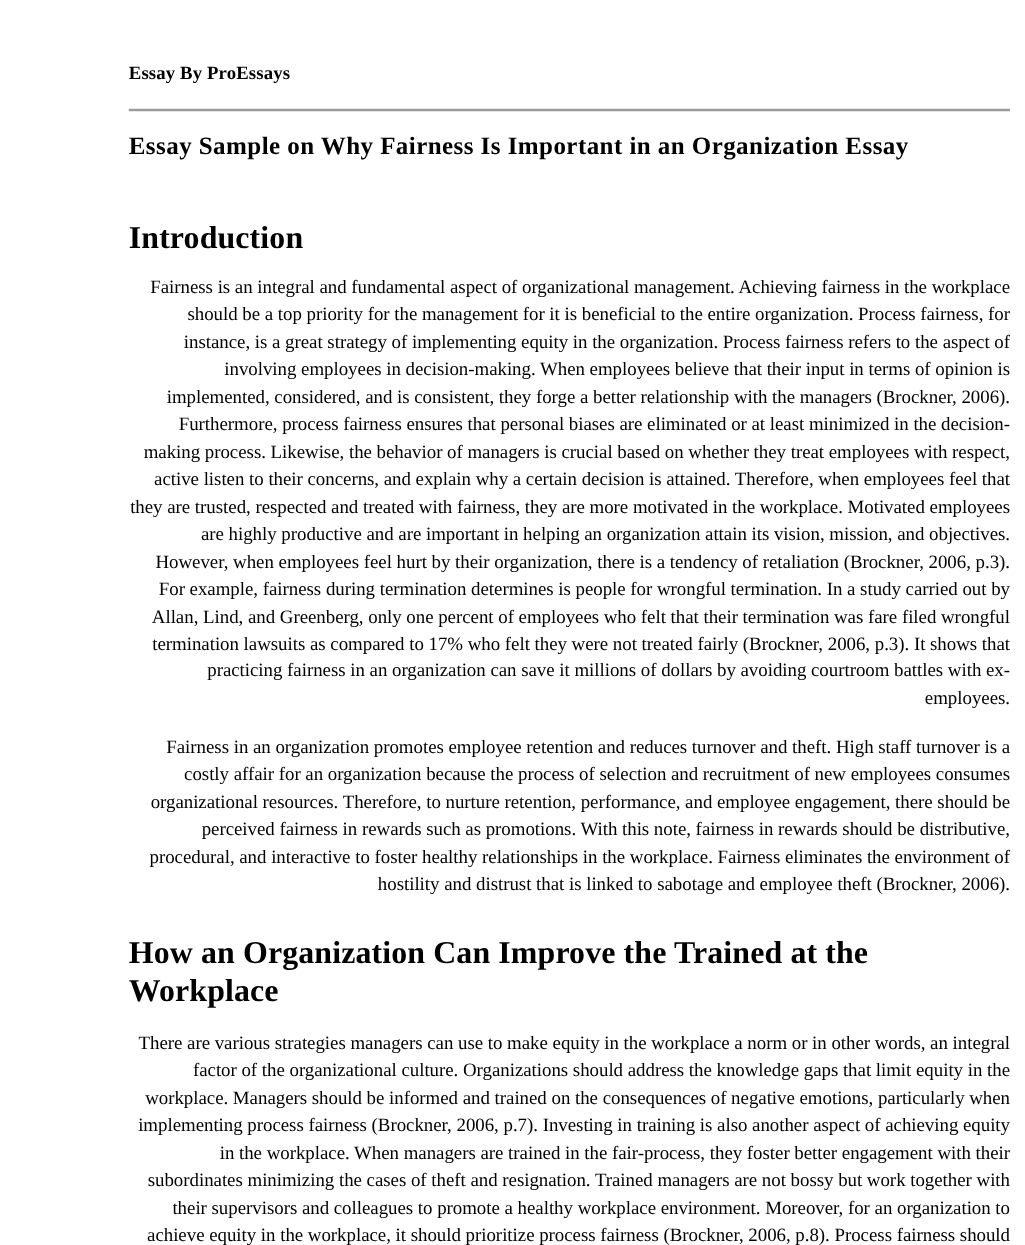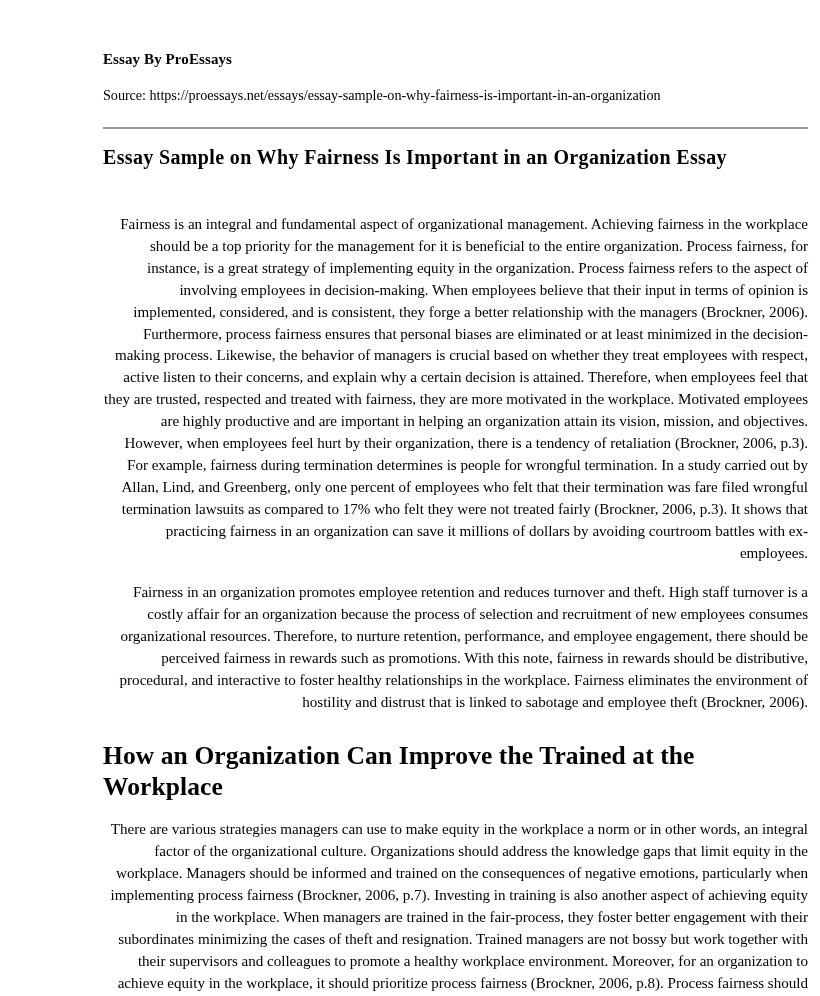--- a/index.html
+++ b/index.html
@@ -83,26 +83,26 @@
     margin-bottom: 0;
   }
 </style>
 </head>
 <body>
 
 <div class="page">
 
   <div class="site-label">Essay By ProEssays</div>
 
-  <div class="source-line">Source: https://proessays.net/essays/essay-sample-on-why-fairness-is-important-in-an-organization</div>
 
   <hr class="divider">
 
   <div class="article-title">Essay Sample on Why Fairness Is Important in an Organization Essay</div>
 
+  <h1 class="section-heading">Introduction</h1>
 
   <p class="body-text">Fairness is an integral and fundamental aspect of organizational management. Achieving fairness in the workplace should be a top priority for the management for it is beneficial to the entire organization. Process fairness, for instance, is a great strategy of implementing equity in the organization. Process fairness refers to the aspect of involving employees in decision-making. When employees believe that their input in terms of opinion is implemented, considered, and is consistent, they forge a better relationship with the managers (Brockner, 2006). Furthermore, process fairness ensures that personal biases are eliminated or at least minimized in the decision-making process. Likewise, the behavior of managers is crucial based on whether they treat employees with respect, active listen to their concerns, and explain why a certain decision is attained. Therefore, when employees feel that they are trusted, respected and treated with fairness, they are more motivated in the workplace. Motivated employees are highly productive and are important in helping an organization attain its vision, mission, and objectives. However, when employees feel hurt by their organization, there is a tendency of retaliation (Brockner, 2006, p.3). For example, fairness during termination determines is people for wrongful termination. In a study carried out by Allan, Lind, and Greenberg, only one percent of employees who felt that their termination was fare filed wrongful termination lawsuits as compared to 17% who felt they were not treated fairly (Brockner, 2006, p.3). It shows that practicing fairness in an organization can save it millions of dollars by avoiding courtroom battles with ex-employees.</p>
 
   <p class="body-text">Fairness in an organization promotes employee retention and reduces turnover and theft. High staff turnover is a costly affair for an organization because the process of selection and recruitment of new employees consumes organizational resources. Therefore, to nurture retention, performance, and employee engagement, there should be perceived fairness in rewards such as promotions. With this note, fairness in rewards should be distributive, procedural, and interactive to foster healthy relationships in the workplace. Fairness eliminates the environment of hostility and distrust that is linked to sabotage and employee theft (Brockner, 2006).</p>
 
   <h1 class="section-heading second">How an Organization Can Improve the Trained at the Workplace</h1>
 
   <p class="body-text">There are various strategies managers can use to make equity in the workplace a norm or in other words, an integral factor of the organizational culture. Organizations should address the knowledge gaps that limit equity in the workplace. Managers should be informed and trained on the consequences of negative emotions, particularly when implementing process fairness (Brockner, 2006, p.7). Investing in training is also another aspect of achieving equity in the workplace. When managers are trained in the fair-process, they foster better engagement with their subordinates minimizing the cases of theft and resignation. Trained managers are not bossy but work together with their supervisors and colleagues to promote a healthy workplace environment. Moreover, for an organization to achieve equity in the workplace, it should prioritize process fairness (Brockner, 2006, p.8). Process fairness should start from the senior management such as the executives down</p>
 
 </div>

